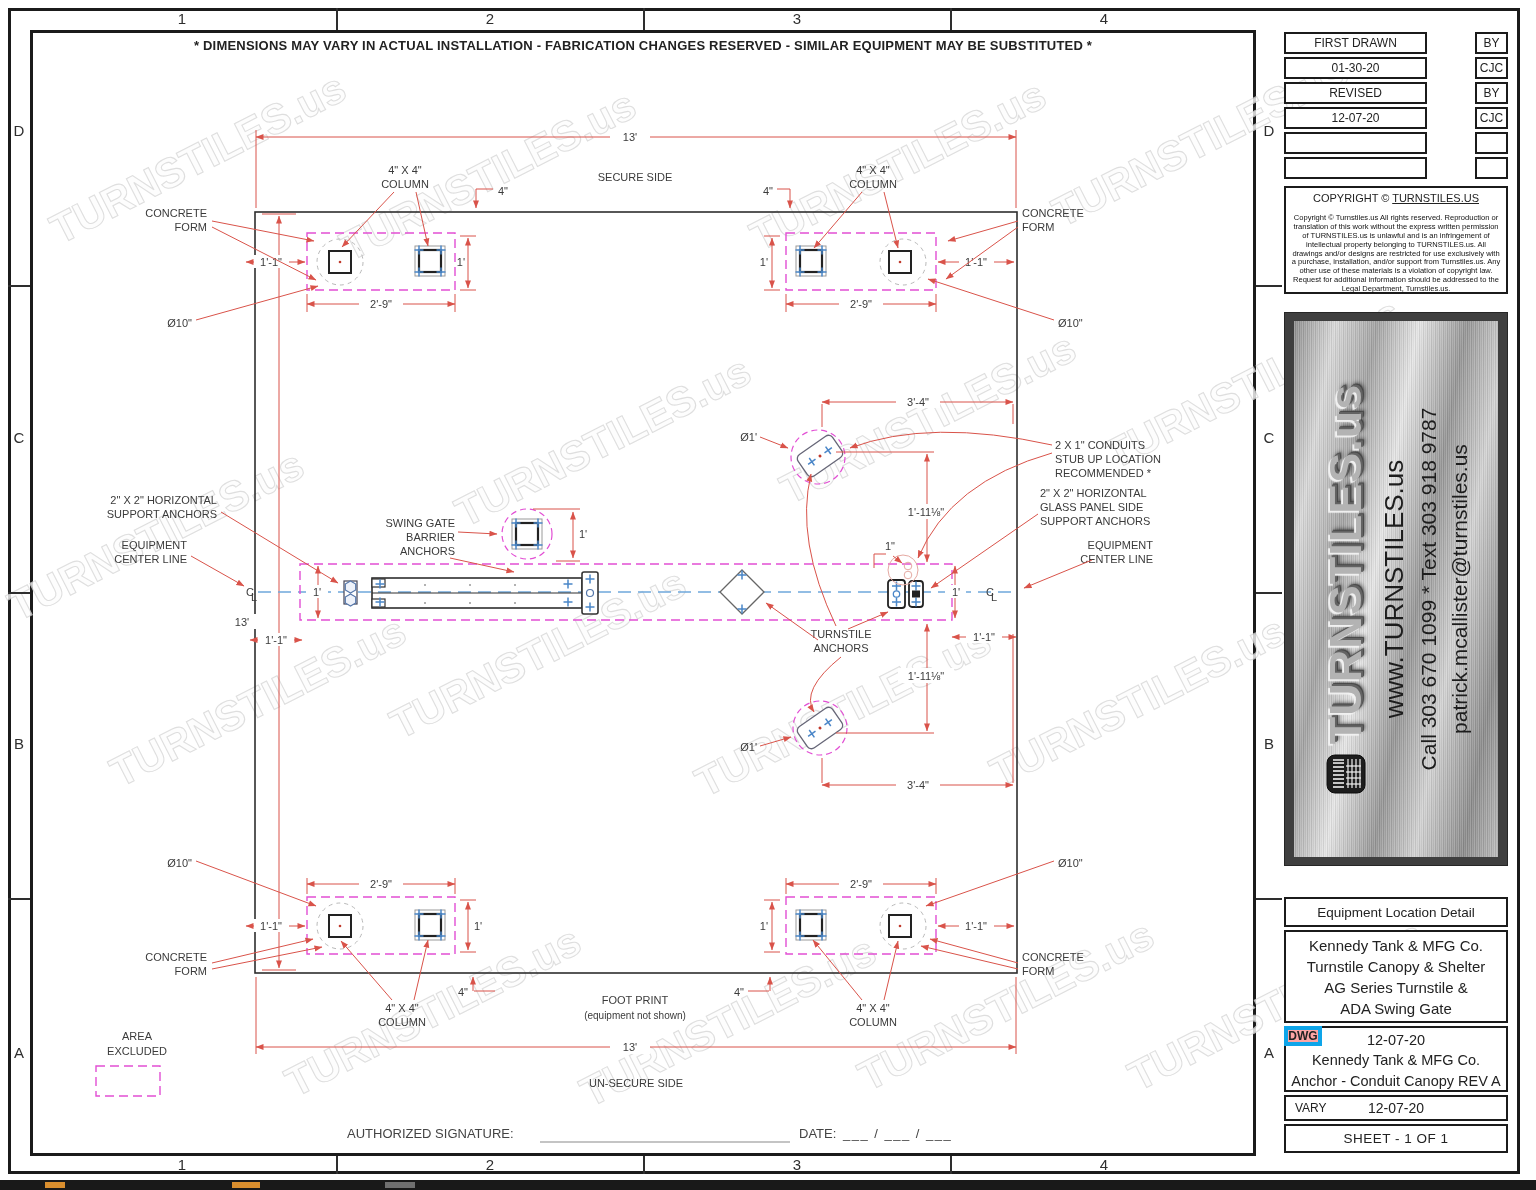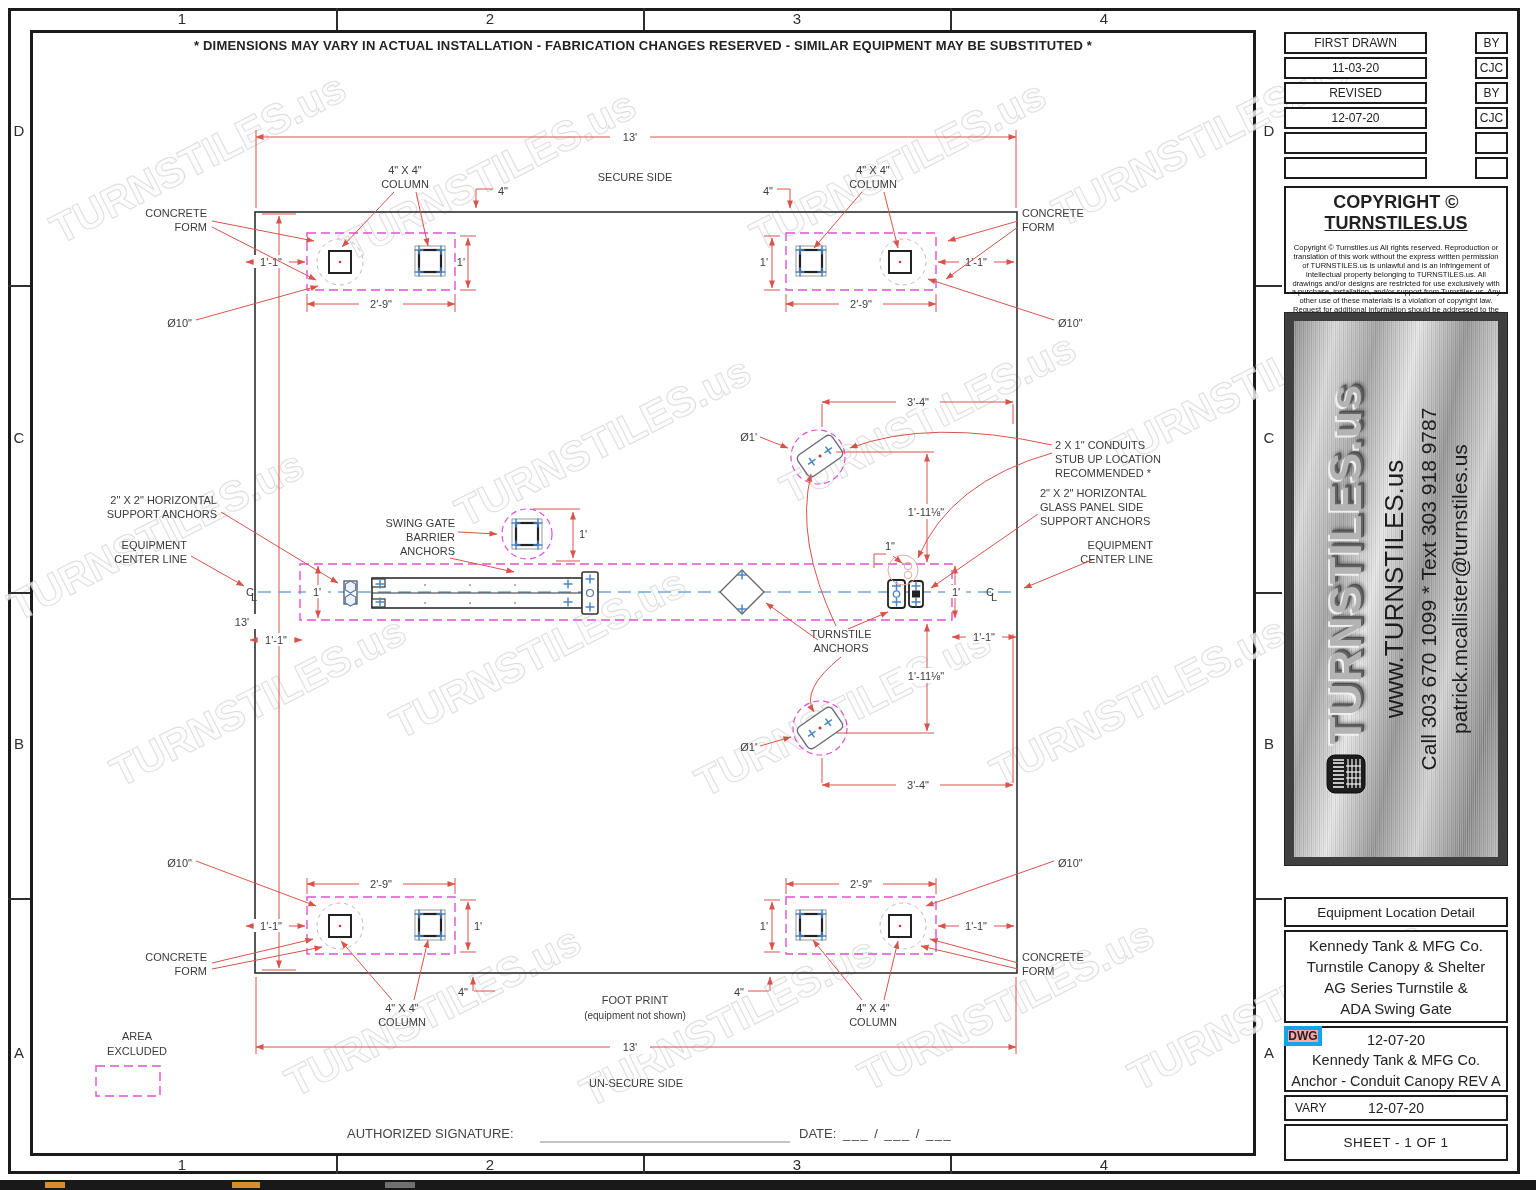--- a/index.html
+++ b/index.html
@@ -12,21 +12,21 @@
   .gridnum{width:44px;height:20px;line-height:20px;text-align:center;font-size:15px;color:#2e2e2e;z-index:2;}
   .gridlet{width:22px;height:20px;line-height:20px;text-align:center;font-size:15px;color:#2e2e2e;z-index:2;}
   .tickv{width:2px;background:#2e2e2e;z-index:2;}
   .tickh{height:2px;background:#2e2e2e;z-index:2;}
   
   .blk{left:1284px;width:224px;border:2px solid #1b1b1b;box-sizing:border-box;background:#fff;z-index:3;color:#222;}
   .revrow{display:flex;gap:0;margin-bottom:3px;}
   .revcell{border:2px solid #1b1b1b;box-sizing:border-box;background:#fff;height:22px;display:flex;align-items:center;justify-content:center;font-size:12px;color:#222;}
   .revcell.l{width:143px;} .revcell.r{flex:1;margin-left:48px;}
   #copyright-block{padding:4px 5px 2px 5px;text-align:center;}
-  #copyright-title{font-size:18px;font-weight:bold;}
+  #copyright-title{font-size:11px;font-weight:normal;}
   #copyright-title .und{text-decoration:underline;}
   #copyright-body{font-size:7.55px;line-height:1.18;margin-top:10px;color:#111;}
   
   #logo-panel{left:1284px;top:312px;width:224px;height:554px;background:#3f3f3f;border:1px solid #262626;box-sizing:border-box;z-index:3;}
   #logo-metal{position:absolute;left:9px;top:8px;right:9px;bottom:8px;
     background:
       repeating-linear-gradient(90deg, rgba(255,255,255,.16) 0 1px, rgba(0,0,0,.08) 1px 2px, rgba(255,255,255,.10) 2px 3px, rgba(0,0,0,.03) 3px 4px),
       linear-gradient(100deg,#8f8f8f 0%,#d9d9d9 14%,#a3a3a3 28%,#e6e6e6 42%,#969696 58%,#d3d3d3 72%,#8c8c8c 88%,#bdbdbd 100%);
     overflow:hidden;}
   #logo-inner{position:absolute;left:50%;top:50%;width:520px;height:200px;transform:translate(-50%,-50%) rotate(-90deg);
@@ -39,21 +39,21 @@
   #logo-email{font-size:21px;color:#1d1d1d;white-space:nowrap;}
   
   #eq-header{top:897px;height:30px;display:flex;align-items:center;justify-content:center;font-size:13.5px;}
   #eq-project{top:930px;height:93px;display:flex;flex-direction:column;align-items:center;justify-content:center;font-size:15px;line-height:1.4;}
   #eq-dwg{top:1026px;height:66px;}
   #dwg-tag{position:absolute;left:-2px;top:-2px;width:38px;height:20px;border:4px solid #0ea5e9;box-sizing:border-box;background:#fca5a5;font-size:12px;font-weight:bold;display:flex;align-items:center;justify-content:center;}
   #eq-dwg .ln{text-align:center;font-size:14.5px;line-height:1.4;}
   #eq-date{top:1095px;height:26px;display:flex;align-items:center;}
   #eq-date .lab{font-size:12px;padding-left:9px;}
   #eq-date .val{position:absolute;left:0;right:0;text-align:center;font-size:14px;}
-  #eq-sheet{top:1124px;height:37px;display:flex;align-items:center;justify-content:center;font-size:13.5px;letter-spacing:.5px;}
+  #eq-sheet{top:1124px;height:29px;display:flex;align-items:center;justify-content:center;font-size:13.5px;letter-spacing:.5px;}
   
   #bottom-bar{left:0;top:1180px;width:1536px;height:10px;background:#191919;z-index:4;}
   #bottom-bar .seg{position:absolute;top:2px;height:6px;}
   
   svg{z-index:1;}
   svg text{font-family:"Liberation Sans",sans-serif;font-size:11px;fill:#3b3b3b;}
   .tc{text-anchor:middle;} .tr{text-anchor:end;}
   .sm{font-size:10px;}
   .sig{font-size:13px;fill:#444;}
   .note{font-size:13px;font-weight:bold;fill:#222;letter-spacing:.2px;}
@@ -503,21 +503,21 @@
       <text class="sig" x="843" y="1138" style="letter-spacing:1.5px">___ / ___ / ___</text>
     </g>
   </svg>
 
   <div class="abs" style="left:1284px;top:32px;width:224px;z-index:3;">
     <div class="revrow">
       <div class="revcell l">FIRST DRAWN</div>
       <div class="revcell r">BY</div>
     </div>
     <div class="revrow">
-      <div class="revcell l">11-03-20</div>
+      <div class="revcell l">01-30-20</div>
       <div class="revcell r">CJC</div>
     </div>
     <div class="revrow">
       <div class="revcell l">REVISED</div>
       <div class="revcell r">BY</div>
     </div>
     <div class="revrow">
       <div class="revcell l">12-07-20</div>
       <div class="revcell r">CJC</div>
     </div>

